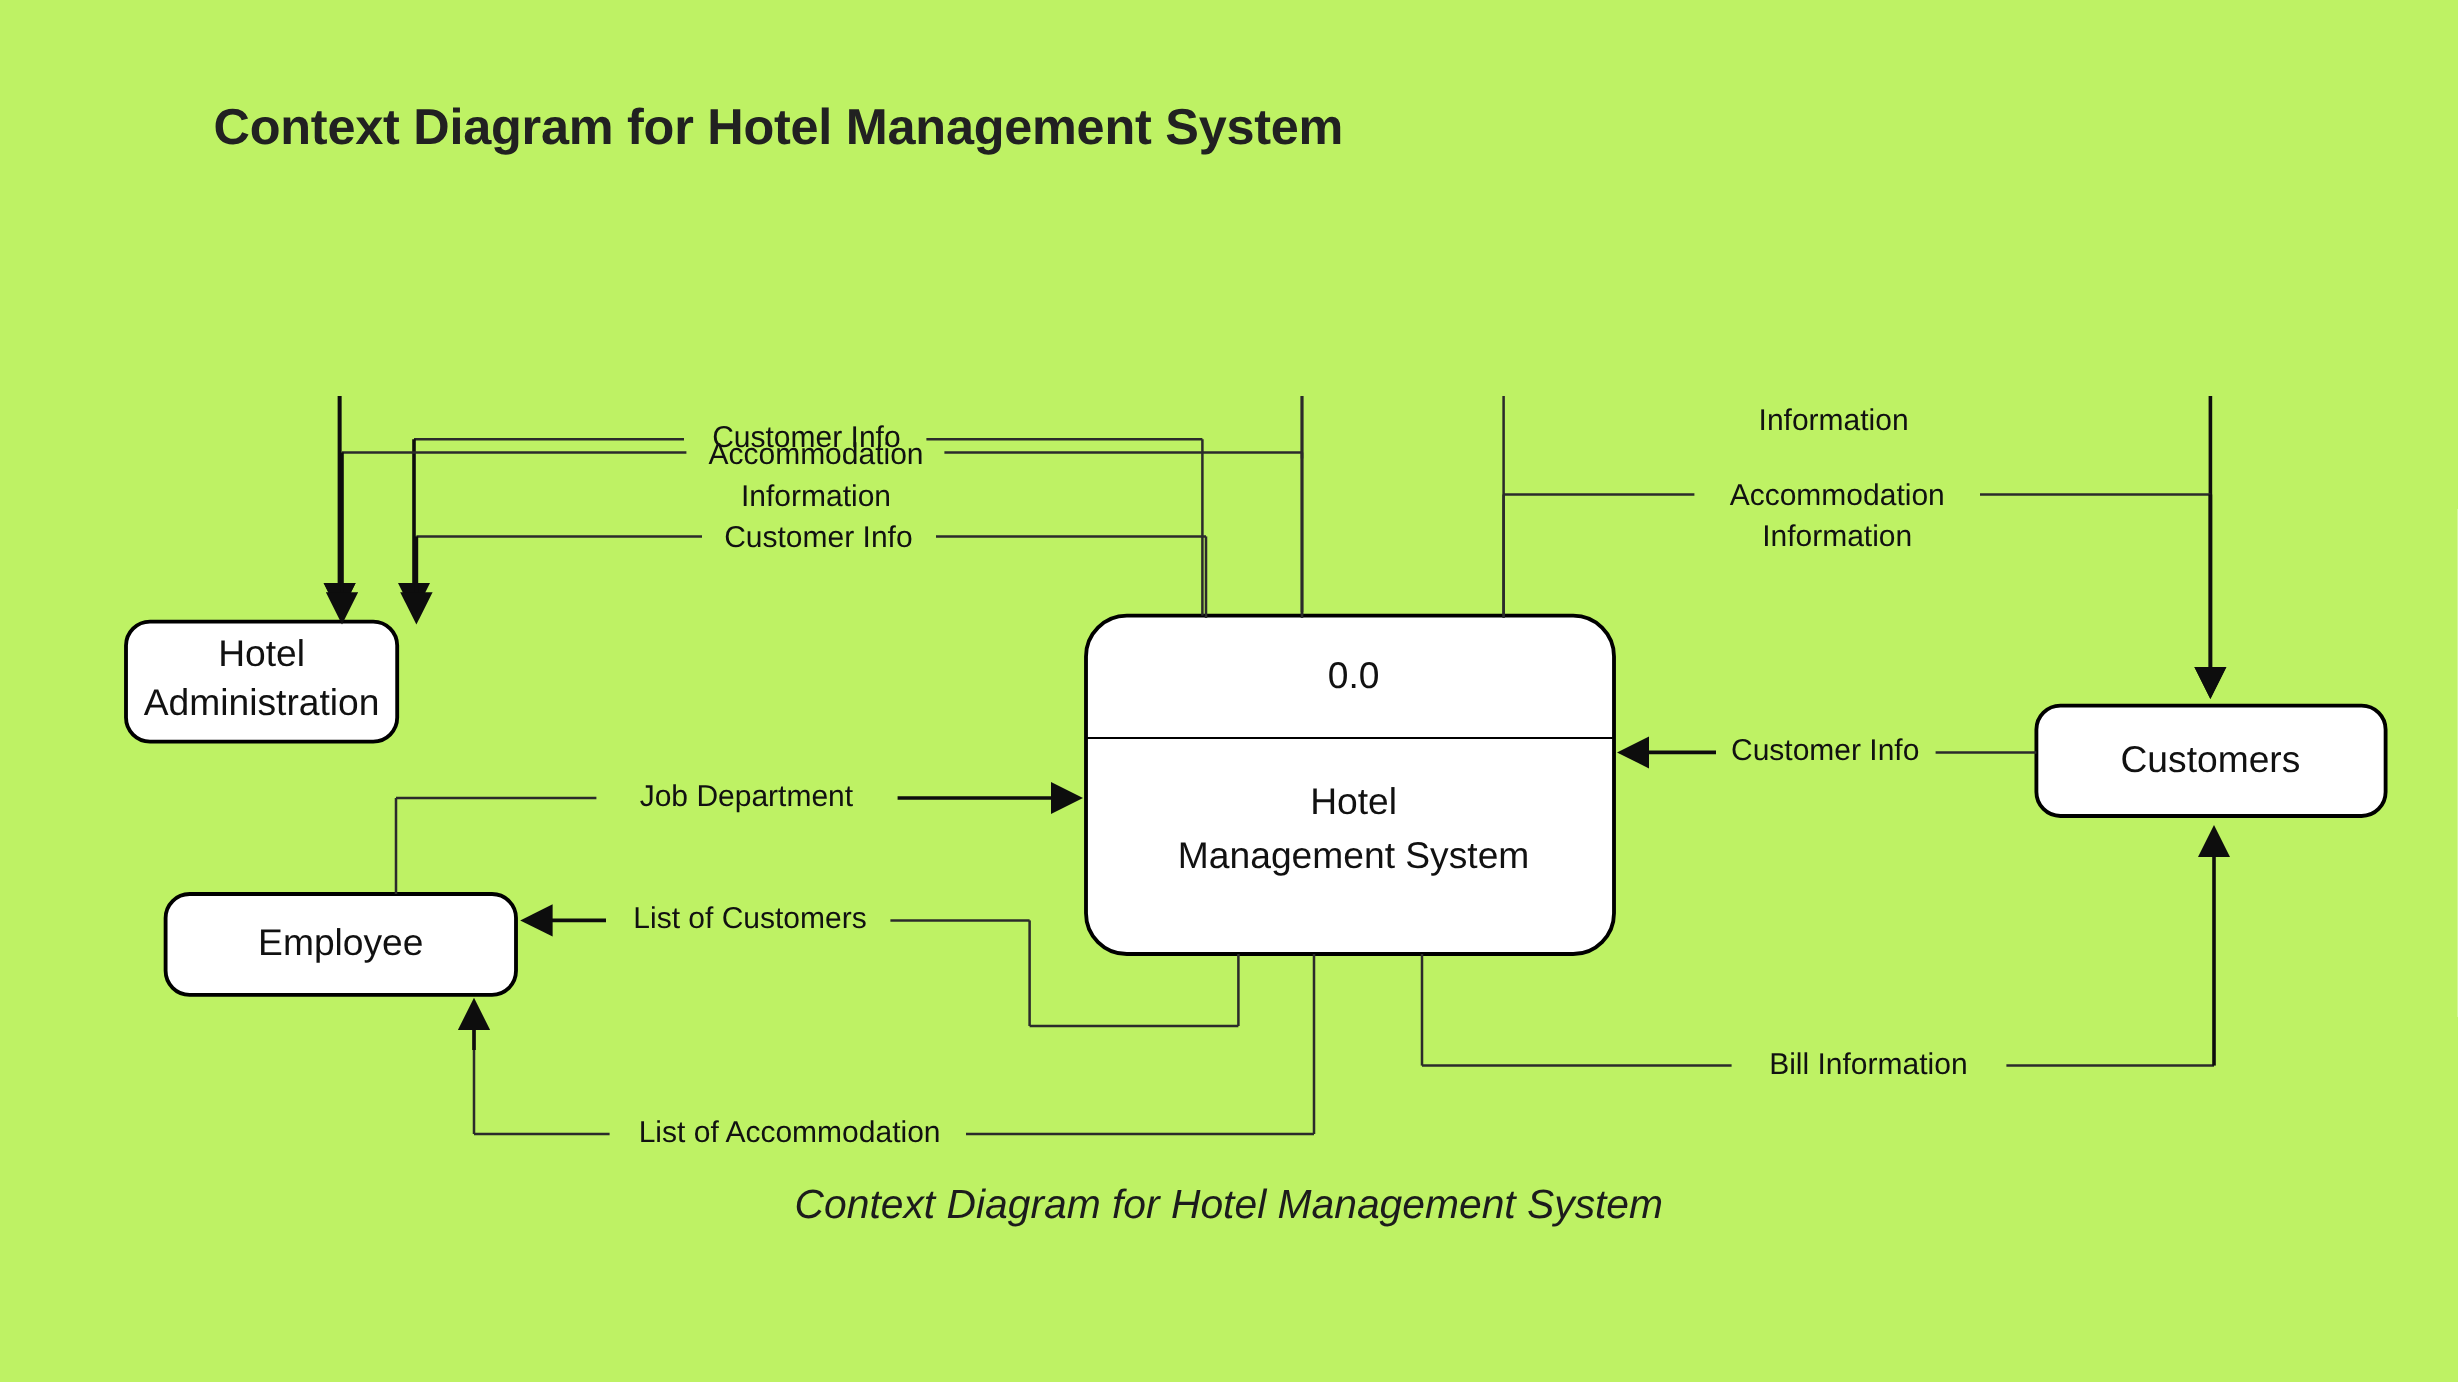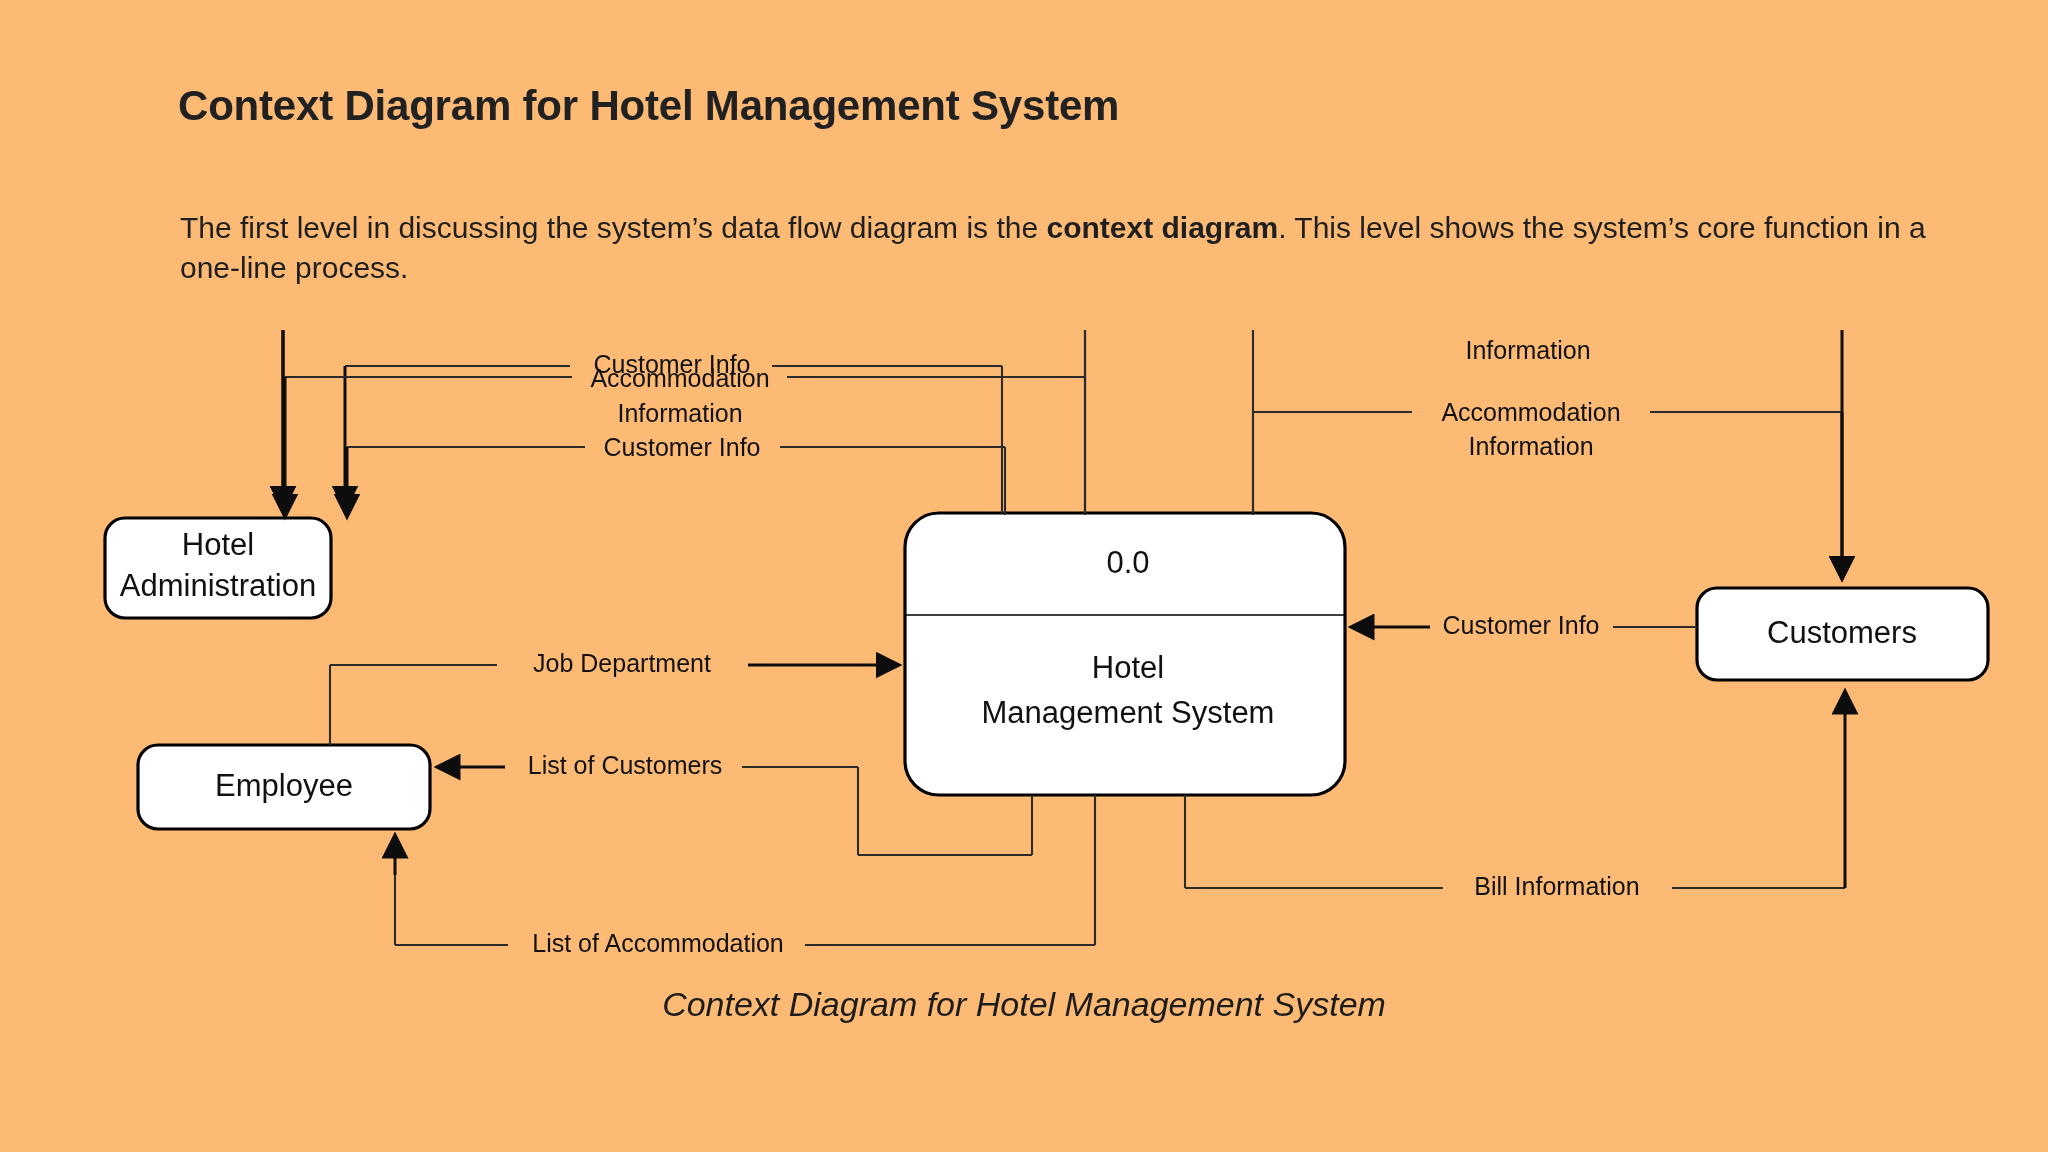--- a/index.html
+++ b/index.html
@@ -11,21 +11,21 @@
     width: 2048px;
     height: 1152px;
     font-family: "Liberation Sans", sans-serif;
     color: #1a1a1a;
     position: relative;
     overflow: hidden;
   }
   .page {
     position: absolute;
     inset: 0;
-    background: #fdba74;
+    background: #bef264;
   }
   #page-title {
     position: absolute;
     left: 178px;
     top: 82px;
     font-size: 42px;
     font-weight: bold;
     letter-spacing: -0.2px;
     color: #212121;
     white-space: nowrap;
@@ -107,23 +107,20 @@
   }
   #figure-caption span { display: inline-block; }
 </style>
 </head>
 <body>
 
 <div class="page">
 
   <div id="page-title">Context Diagram for Hotel Management System</div>
 
-  <div id="intro-paragraph">
-    <span>The first level in discussing the system’s data flow diagram is the </span><b>context diagram</b><span>. This level shows the system’s core function in a one-line process.</span>
-  </div>
 
   <div id="diagram-wrap">
     <svg id="dfd" width="2048" height="700" viewBox="0 0 2048 700">
 
       <defs>
         <marker id="arrowEnd" viewBox="0 0 12 12" refX="10" refY="6" markerWidth="9" markerHeight="9" orient="auto-start-reverse">
           <path d="M 0 0 L 12 6 L 0 12 z" fill="#0d0d0d"></path>
         </marker>
       </defs>
 

